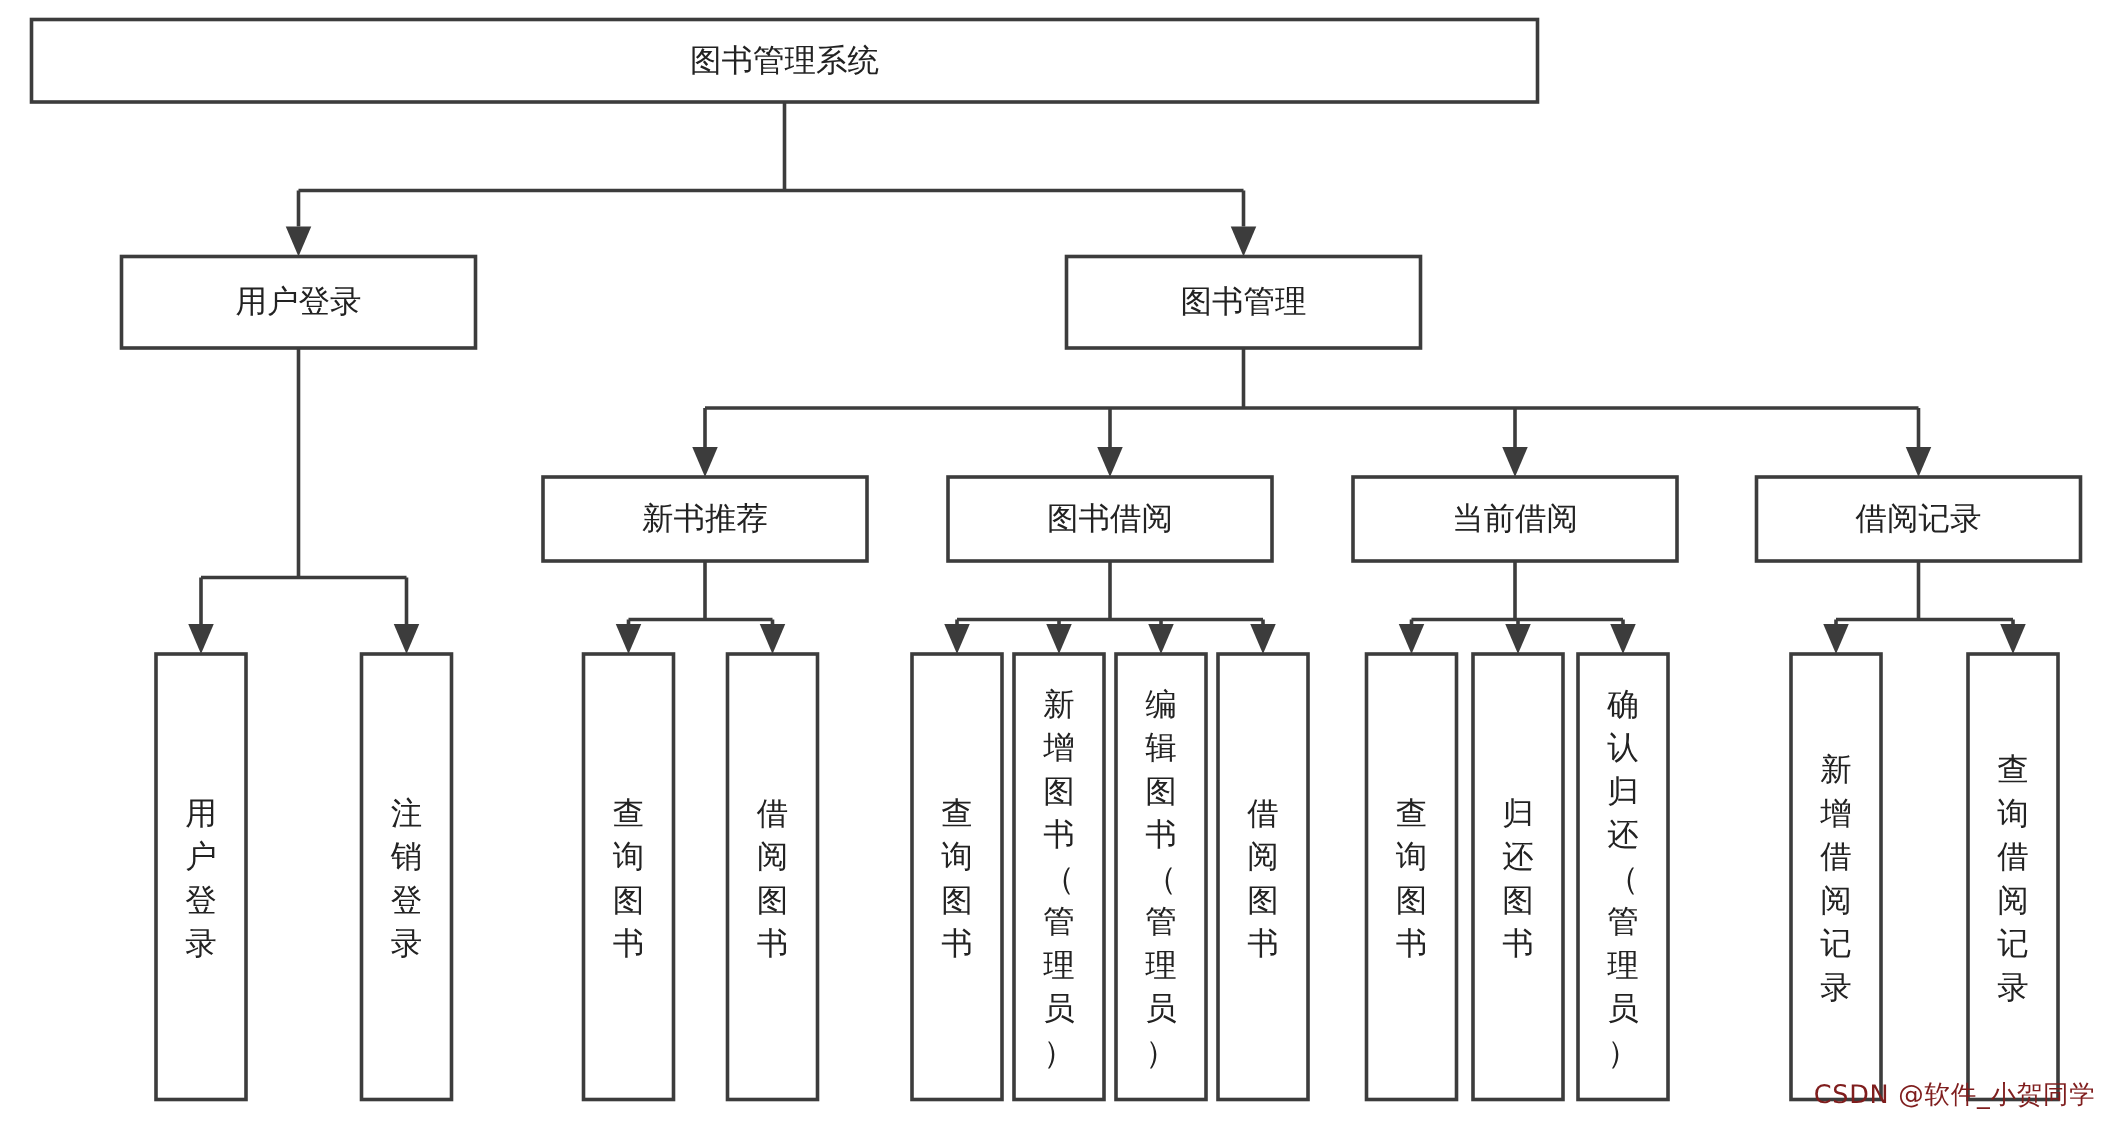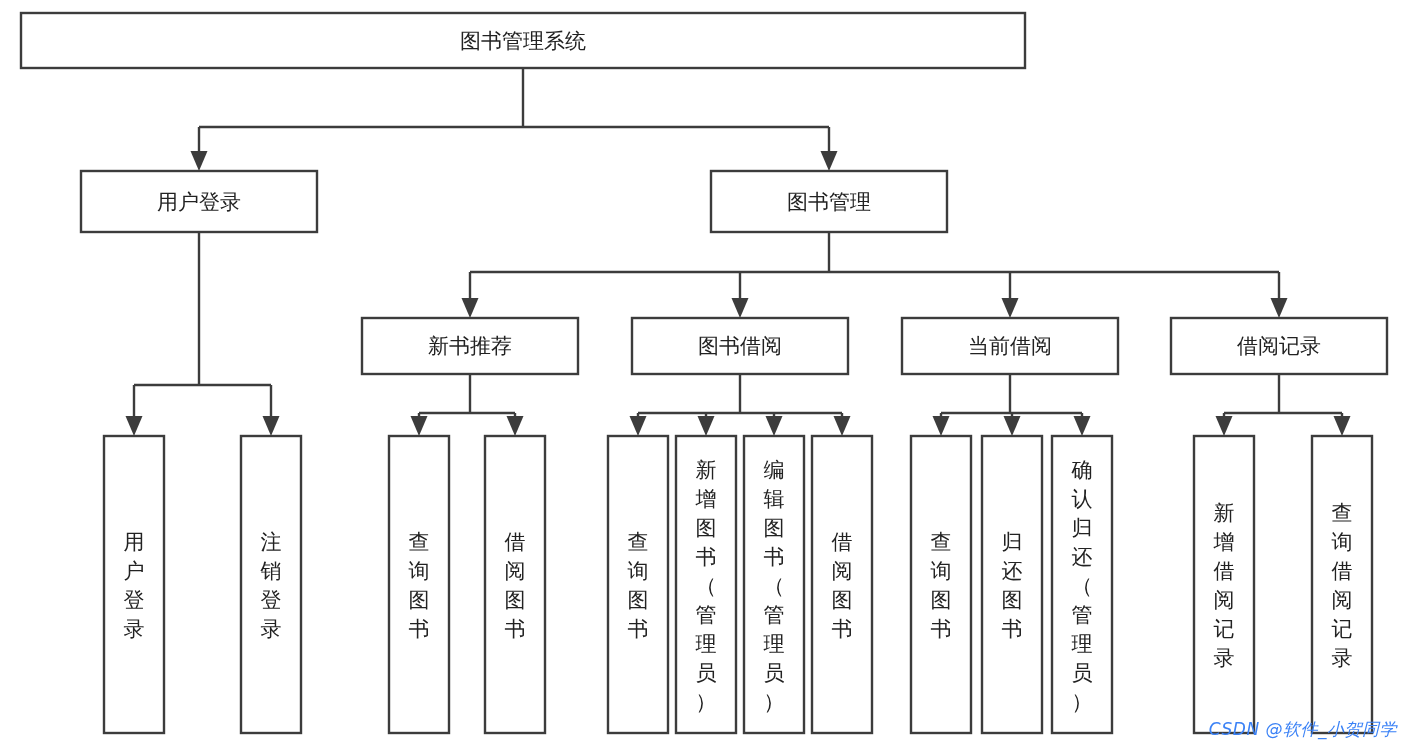--- a/index.html
+++ b/index.html
@@ -53,24 +53,23 @@
     font-size: 21px;
     fill: #222222;
     text-anchor: middle;
   }
   .watermark {
     position: absolute;
     right: 8px;
     bottom: 6px;
     font-family: "DejaVu Sans", "Liberation Sans", sans-serif;
     font-size: 17px;
-    color: #3b82f6;
+    color: #7f1d1d;
     white-space: nowrap;
     letter-spacing: 0.5px;
-    font-style: italic;
   }
 </style>
 </head>
 <body>
 
 <div id="diagram-root">
 
   <svg class="tree-canvas" id="tree-canvas" viewBox="0 0 1405 747" xmlns="http://www.w3.org/2000/svg">
     <g id="connectors-layer">
         <path d="M 523 68 L 523 127" class="connector"></path>

